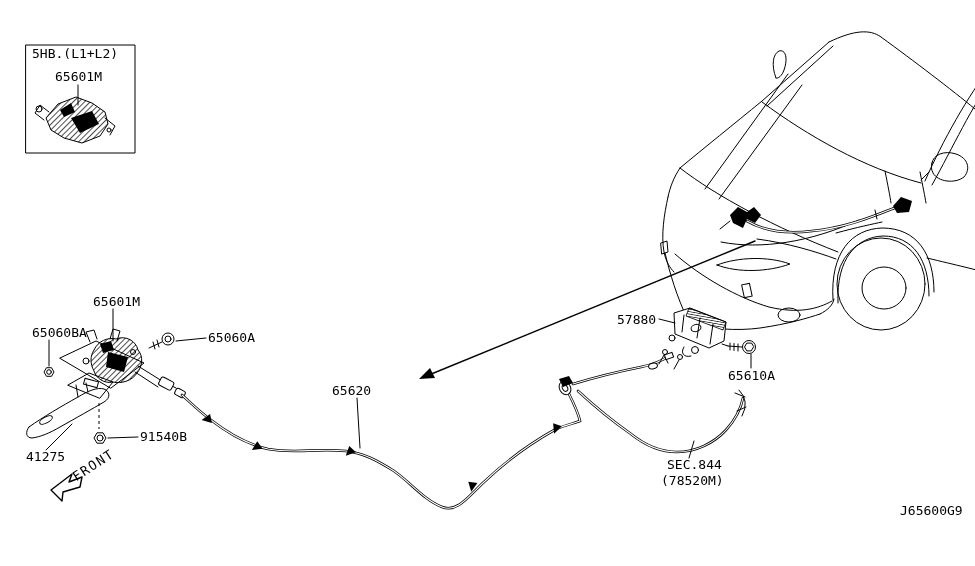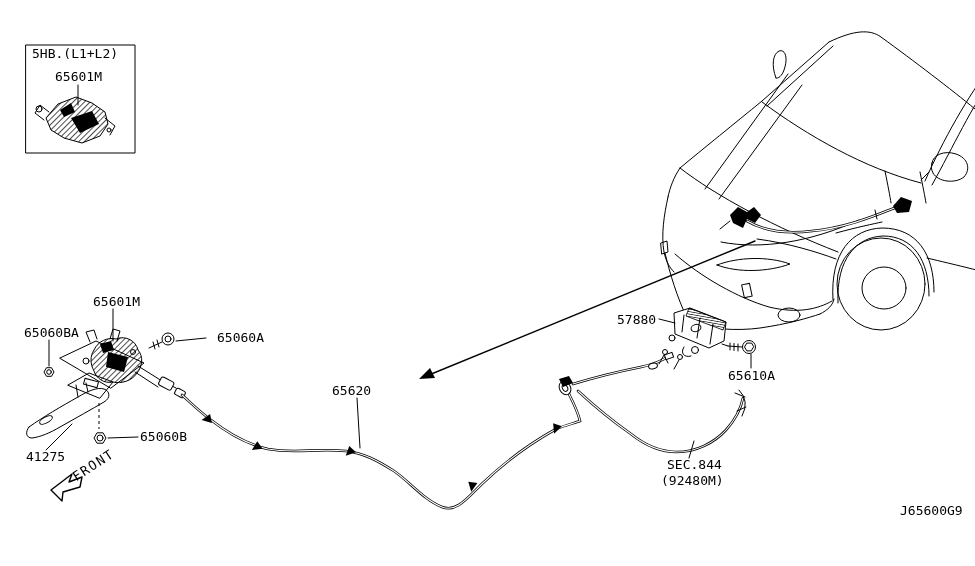--- a/index.html
+++ b/index.html
@@ -230,25 +230,25 @@
   </g>
 
   <g>
     <path class="ln14" d="M66,477 L53,482 L56,474 L35,490 L46,501 L47,492 L64,487 Z"></path>
   </g>
 </svg>
 
 <div class="lbl" style="left:16px;top:47px">5HB.(L1+L2)</div>
 <div class="lbl" style="left:39px;top:70px">65601M</div>
 <div class="lbl" style="left:77px;top:295px">65601M</div>
-<div class="lbl" style="left:8px;top:326px">65060BA</div>
-<div class="lbl" style="left:201px;top:331px">65060A</div>
-<div class="lbl" style="left:124px;top:430px">65060B</div>
+<div class="lbl" style="left:16px;top:326px">65060BA</div>
+<div class="lbl" style="left:192px;top:331px">65060A</div>
+<div class="lbl" style="left:124px;top:430px">91540B</div>
 <div class="lbl" style="left:10px;top:450px">41275</div>
 <div class="lbl" style="left:316px;top:384px">65620</div>
 <div class="lbl" style="left:601px;top:313px">57880</div>
 <div class="lbl" style="left:712px;top:369px">65610A</div>
 <div class="lbl" style="left:651px;top:458px">SEC.844</div>
-<div class="lbl" style="left:645px;top:474px">(92480M)</div>
+<div class="lbl" style="left:645px;top:474px">(78520M)</div>
 <div class="lbl front" style="left:62px;top:470px">FRONT</div>
 <div class="lbl big" style="left:884px;top:504px">J65600G9</div>
 
 </div>
 
 </body></html>

